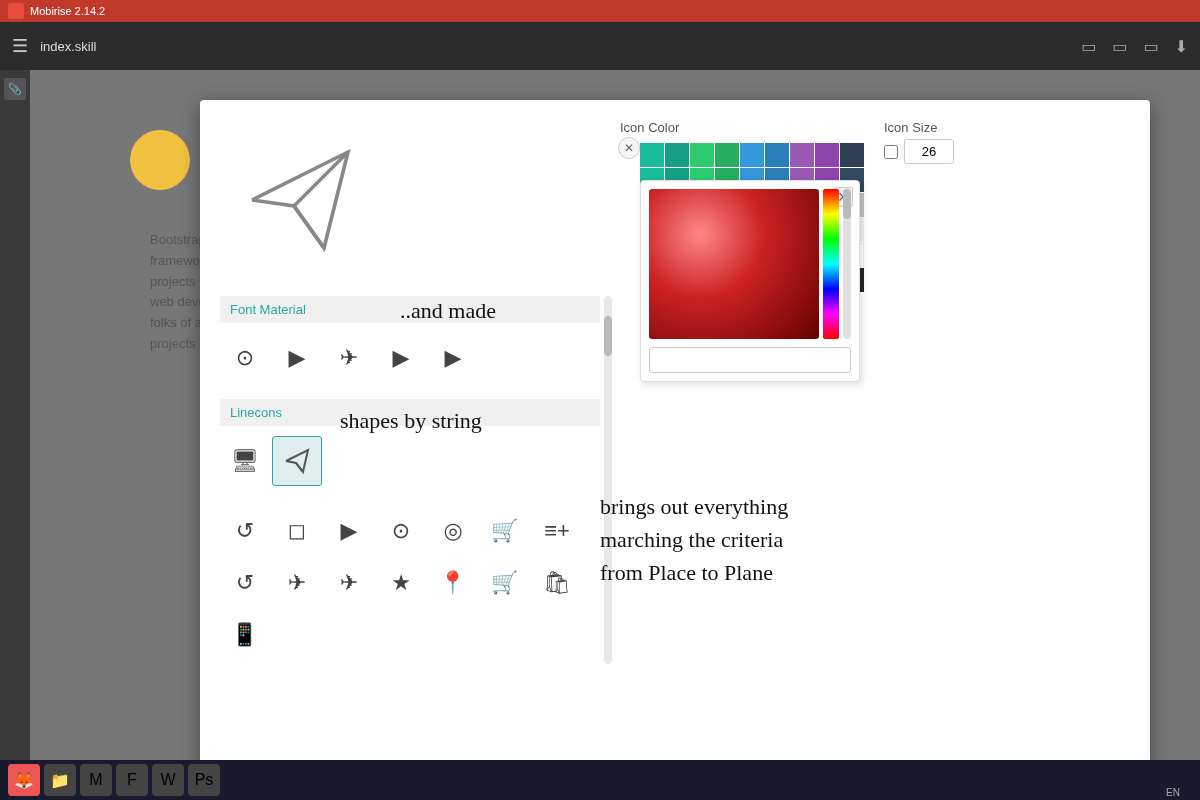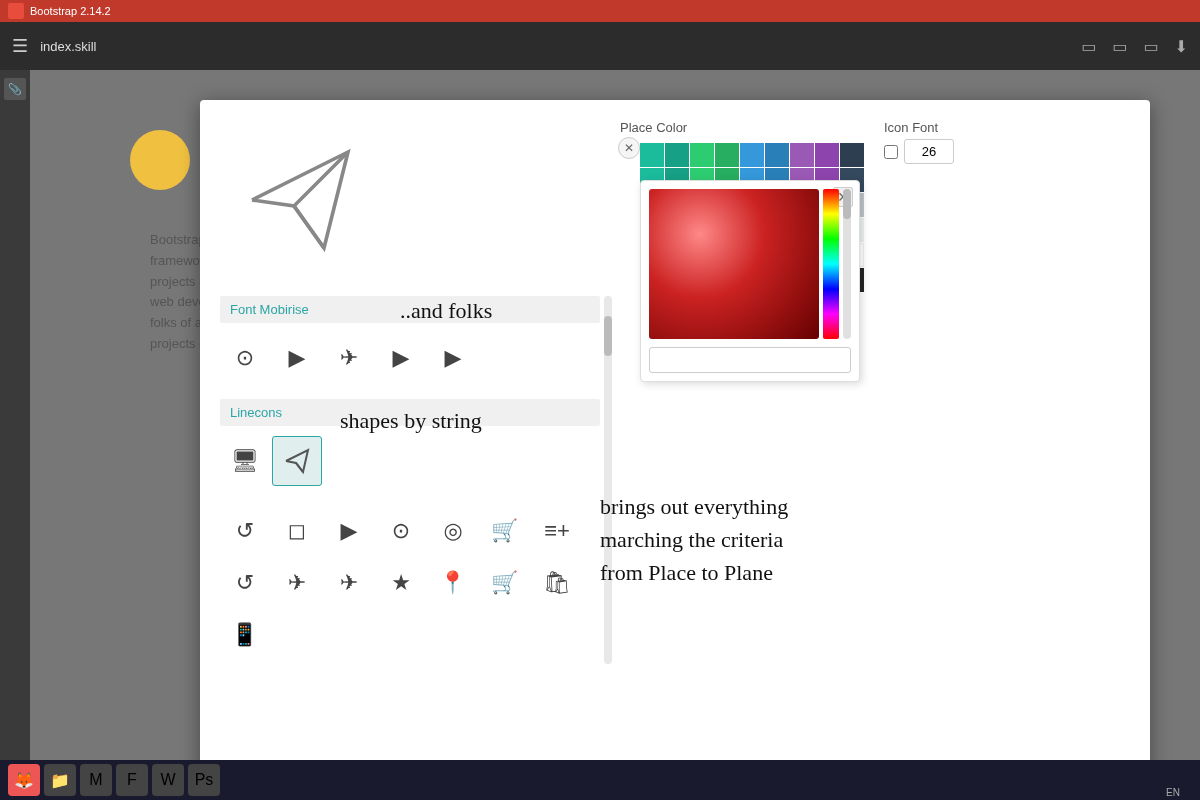--- a/index.html
+++ b/index.html
@@ -420,21 +420,21 @@
       color: #111;
       position: absolute;
       pointer-events: none;
     }
   </style>
 </head>
 <body>
 
 <div class="taskbar-top">
   <div class="app-icon"></div>
-  <span>Bootstrap 2.14.2</span>
+  <span>Mobirise 2.14.2</span>
 </div>
 
 <div class="app-bar">
   <span class="hamburger">☰</span>
   <span class="filename">index.skill</span>
   <div class="spacer"></div>
   <div class="top-icons">
     <span>▭</span>
     <span>▭</span>
     <span>▭</span>
@@ -472,21 +472,21 @@
               </svg>
             </div>
 
             
 
             
             <div class="icon-list-scroll">
 
               <div class="icon-group">
                 <div class="icon-group-header">
-                  <span>Font Mobirise</span>
+                  <span>Font Material</span>
                 </div>
                 <div class="icon-grid">
                   <div class="icon-cell">⊙</div>
                   <div class="icon-cell">▶</div>
                   <div class="icon-cell">✈</div>
                   <div class="icon-cell">▶</div>
                   <div class="icon-cell">▶</div>
                 </div>
               </div>
 
@@ -528,21 +528,21 @@
               <div class="scroll-track">
                 <div class="scroll-thumb"></div>
               </div>
             </div>
           </div>
 
           <div class="right-panel">
             <div class="color-size-row">
 
               <div class="field-group">
-                <span class="field-label">Place Color</span>
+                <span class="field-label">Icon Color</span>
                 <div class="color-swatch-area">
                   <div class="color-close-btn">✕</div>
                   <div class="color-grid">
 
                     <div class="color-cell" style="background:#1abc9c"></div>
                     <div class="color-cell" style="background:#16a085"></div>
                     <div class="color-cell" style="background:#2ecc71"></div>
                     <div class="color-cell" style="background:#27ae60"></div>
                     <div class="color-cell" style="background:#3498db"></div>
                     <div class="color-cell" style="background:#2980b9"></div>
@@ -600,21 +600,21 @@
                     <div class="color-extra-cell" style="background:#858585"></div>
                     <div class="color-extra-cell" style="background:#656565"></div>
                     <div class="color-extra-cell" style="background:#454545"></div>
                     <div class="color-extra-cell" style="background:#252525"></div>
                   </div>
                   <div class="less-btn">Less &lt;</div>
                 </div>
               </div>
 
               <div class="field-group">
-                <span class="field-label">Icon Font</span>
+                <span class="field-label">Icon Size</span>
                 <div class="size-field-row">
                   <input type="checkbox" class="size-checkbox" style="">
                   <input type="text" class="size-input" value="26" style="">
                 </div>
               </div>
             </div>
           </div>
         </div>
 
       </div>
@@ -630,21 +630,21 @@
         </div>
       </div>
       <input type="text" class="picker-hex-input" value="" style="">
     </div>
 
     <div class="hand-text" style="top: 108px; left: 635px;">
       <span>Set the color..</span>
     </div>
 
     <div class="hand-text" style="top: 228px; left: 370px;">
-      <span>..and folks</span>
+      <span>..and made</span>
     </div>
 
     <div class="hand-text" style="top: 338px; left: 310px;">
       <span>shapes by string</span>
     </div>
 
     <div class="hand-text" style="top: 420px; left: 570px; line-height: 1.5;">
       brings out everything<br>marching the criteria<br>from Place to Plane
     </div>
 

